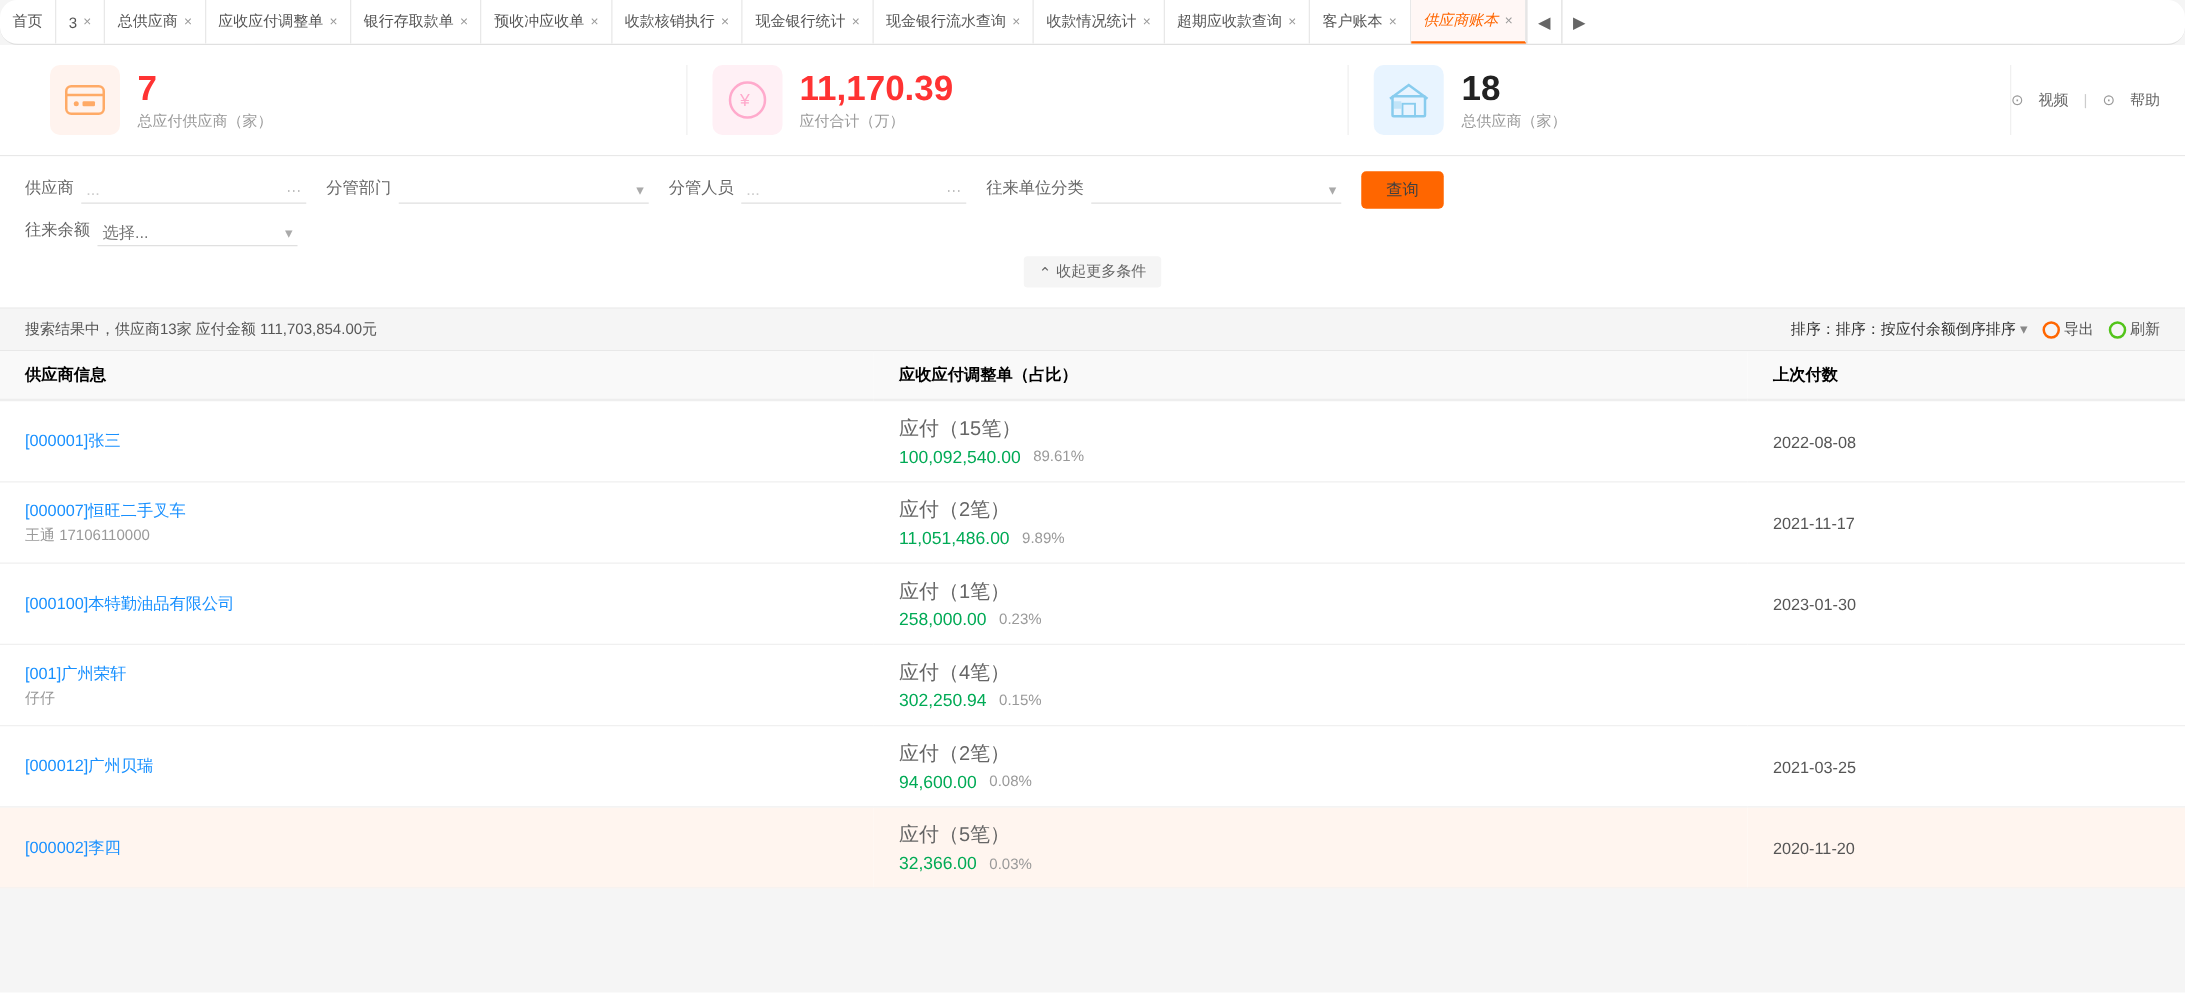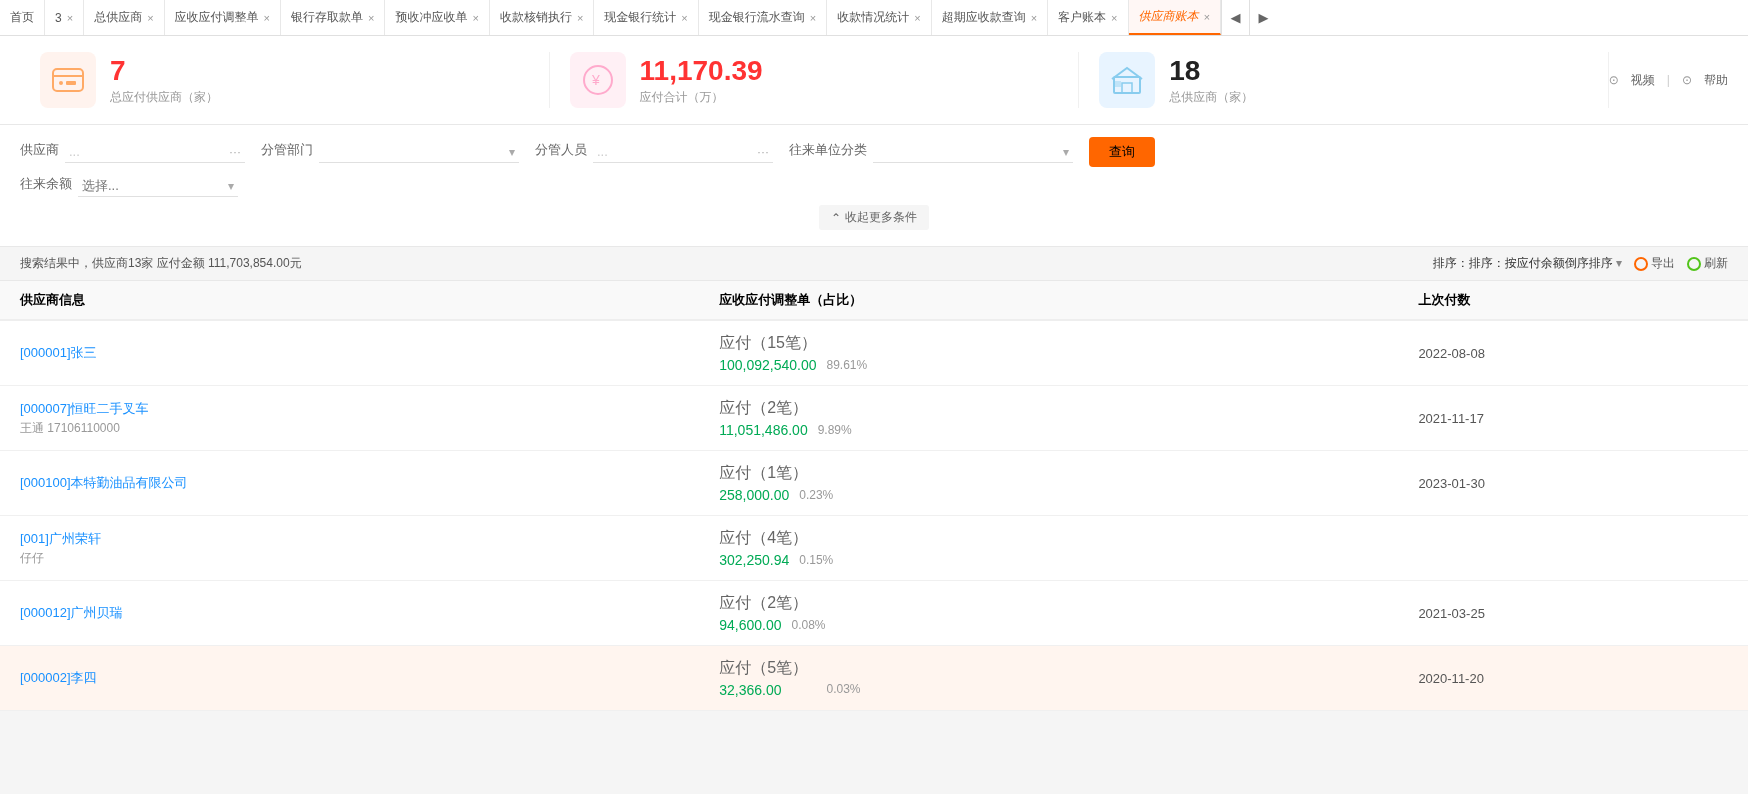--- a/index.html
+++ b/index.html
@@ -6,20 +6,21 @@
     body { font-family: "Microsoft YaHei", Arial, sans-serif; font-size: 13px; background: #f5f5f5; color: #333; }
 
     
     .top-nav {
       display: flex;
       align-items: center;
       background: #fff;
       border-bottom: 1px solid #e0e0e0;
       height: 36px;
       overflow: hidden;
+      border-radius: 14px;
     }
     .nav-tab {
       display: flex;
       align-items: center;
       padding: 0 10px;
       height: 100%;
       white-space: nowrap;
       border-right: 1px solid #e8e8e8;
       cursor: pointer;
       font-size: 12px;
@@ -129,21 +130,21 @@
     .filter-dropdown input {
       border: none;
       outline: none;
       width: 100%;
       font-size: 13px;
       color: #333;
     }
     .filter-dropdown .arrow { color: #aaa; font-size: 12px; }
     .btn-query {
       background: #ff6600;
-      color: #000000;
+      color: #404040;
       border: none;
       padding: 6px 20px;
       border-radius: 4px;
       cursor: pointer;
       font-size: 13px;
     }
     .collapse-btn {
       display: flex;
       align-items: center;
       justify-content: center;
@@ -505,21 +506,21 @@
               <span class="amount-green">94,600.00</span>
               <span class="percent-label">0.08%</span>
             </div>
           </td>
           <td class="date-label">2021-03-25</td>
         </tr>
         <tr class="highlighted">
           <td><a class="supplier-link">[000002]李四</a></td>
           <td>
             <div class="amount-label">应付（5笔）</div>
-            <div style="display: flex; align-items: flex-start; gap: 35px;">
+            <div style="display: flex; align-items: flex-end;">
               <span class="amount-green">32,366.00</span>
               <span class="percent-label">0.03%</span>
             </div>
           </td>
           <td class="date-label">2020-11-20</td>
         </tr>
       </tbody>
   </table>
 </div>
 

